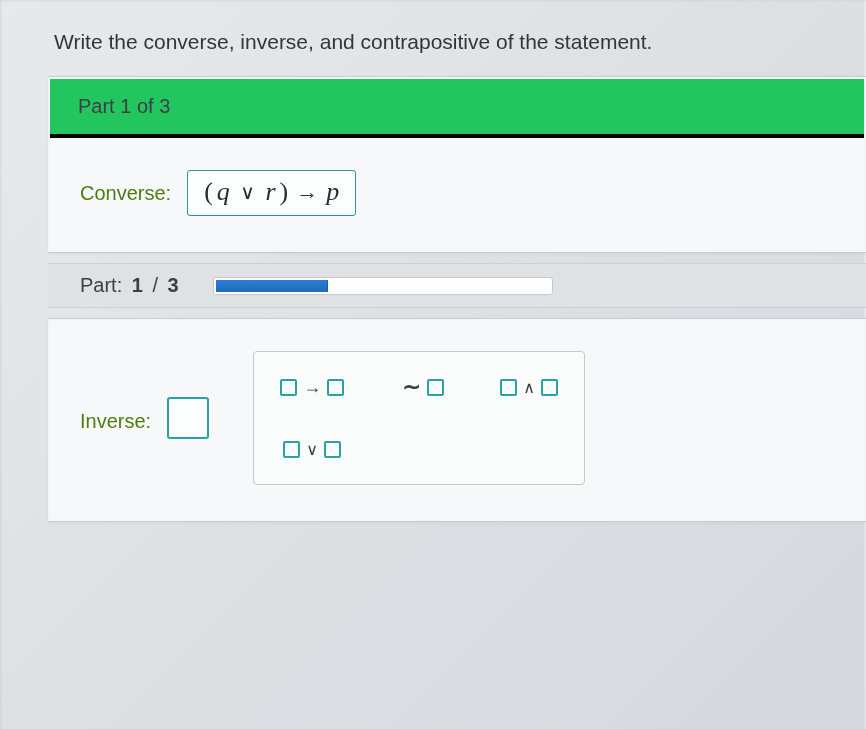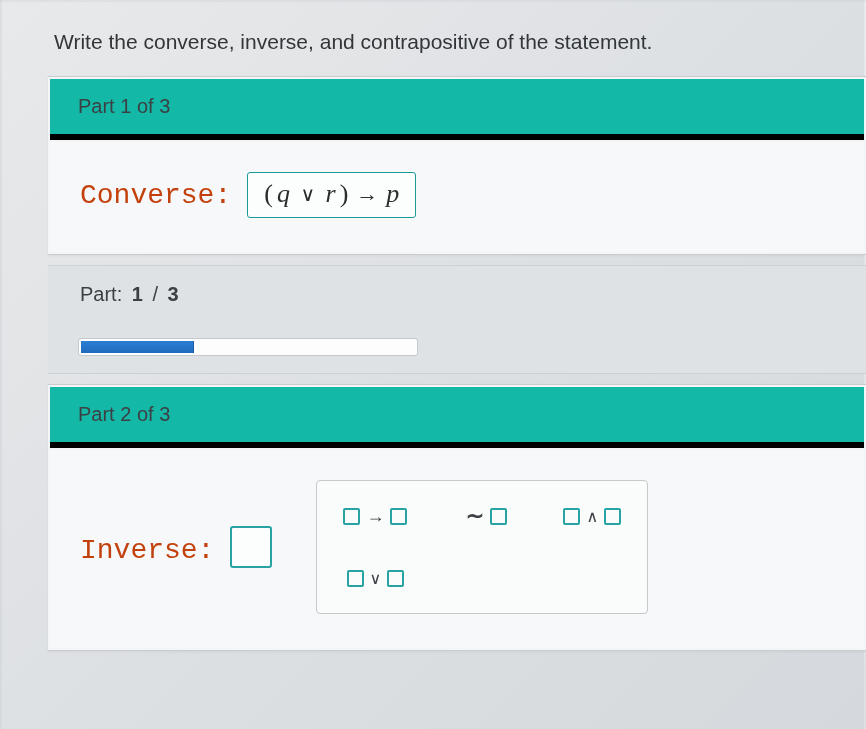--- a/index.html
+++ b/index.html
@@ -32,37 +32,36 @@
   .statement .arrow { font-style: normal; font-size: 26px; vertical-align: 2px; }
   .statement .vee { font-style: normal; font-size: 22px; vertical-align: 1px;}
   .panel {
     background: #f4f5f6;
     margin-bottom: 10px;
     border-top: 1px solid #c9cdd1;
     border-bottom: 1px solid #c9cdd1;
     box-shadow: 0 1px 3px rgba(0,0,0,0.05);
   }
   .part-header {
-    background: #14b8a6;
+    background: #22c55e;
     padding: 16px 28px;
     font-size: 20px;
     color: #3b4044;
-    border-bottom: 6px solid #000000;
+    border-bottom: 4px solid #000000;
   }
   .part-body {
     padding: 28px 28px 32px 28px;
     background: #f7f8f9;
     display: flex;
     align-items: center;
     gap: 12px;
   }
   .field-label {
-    font-size: 28px;
-    color: #c2410c;
-    font-family: Liberation Mono, monospace;
+    font-size: 20px;
+    color: #4d7c0f;
   }
   .math-box {
     display: inline-flex;
     align-items: center;
     justify-content: center;
     border: 1.5px solid #1a9b9b;
     border-radius: 3px;
     padding: 4px 14px 6px 14px;
     background: #fcfdfd;
     font-family: "Times New Roman", serif;
@@ -76,27 +75,27 @@
   .empty-box {
     display: inline-block;
     border: 2px solid #27a3a3;
     border-radius: 3px;
     width: 42px;
     height: 42px;
     background: #fcfdfd;
   }
   .progress-row {
     background: #dfe2e5;
-    padding: 15px 28px;
+    padding: 8px 28px;
     display: flex;
+    align-items: center;
     gap: 28px;
     border-top: 1px solid #cdd0d4;
     border-bottom: 1px solid #cdd0d4;
     margin-bottom: 10px;
-    flex-direction: column;
   }
   .progress-label {
     font-size: 20px;
     color: #3b4044;
   }
   .progress-label b { font-weight: bold; }
   .progress-track {
     position: relative;
     width: 340px;
     height: 18px;
@@ -170,21 +169,20 @@
   <div class="progress-row">
     <div class="progress-label">
       <span>Part: </span><b>1</b><span> / </span><b>3</b>
     </div>
     <div class="progress-track">
       <div class="progress-fill" style="width:33.3%"></div>
     </div>
   </div>
 
   <div class="panel">
-    <div class="part-header">Part 2 of 3</div>
     <div class="part-body" style="align-items:center;">
       <span class="field-label" style="padding-top:6px;">Inverse:</span>
       <span class="empty-box"></span>
 
       <div class="palette">
         <div class="sym-btn">
           <span class="ph"></span>
             <span class="op arrow2">→</span>
             <span class="ph"></span>
         </div>

